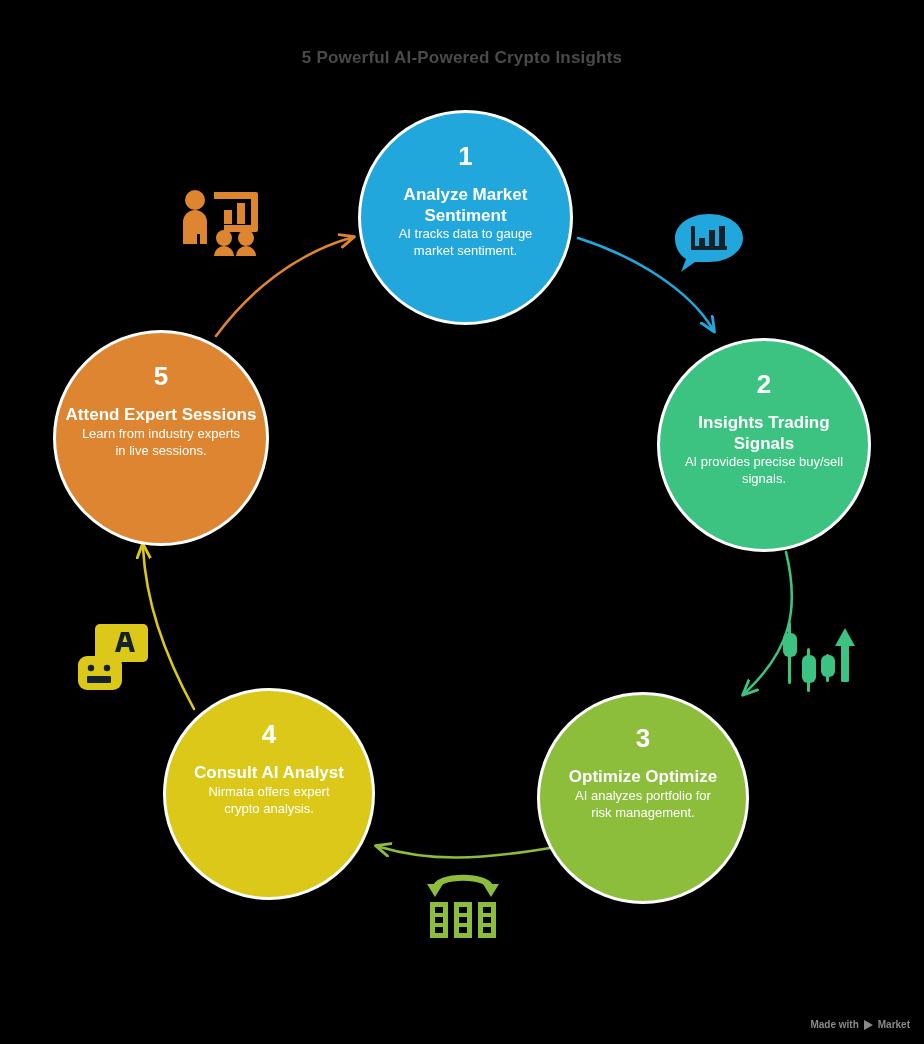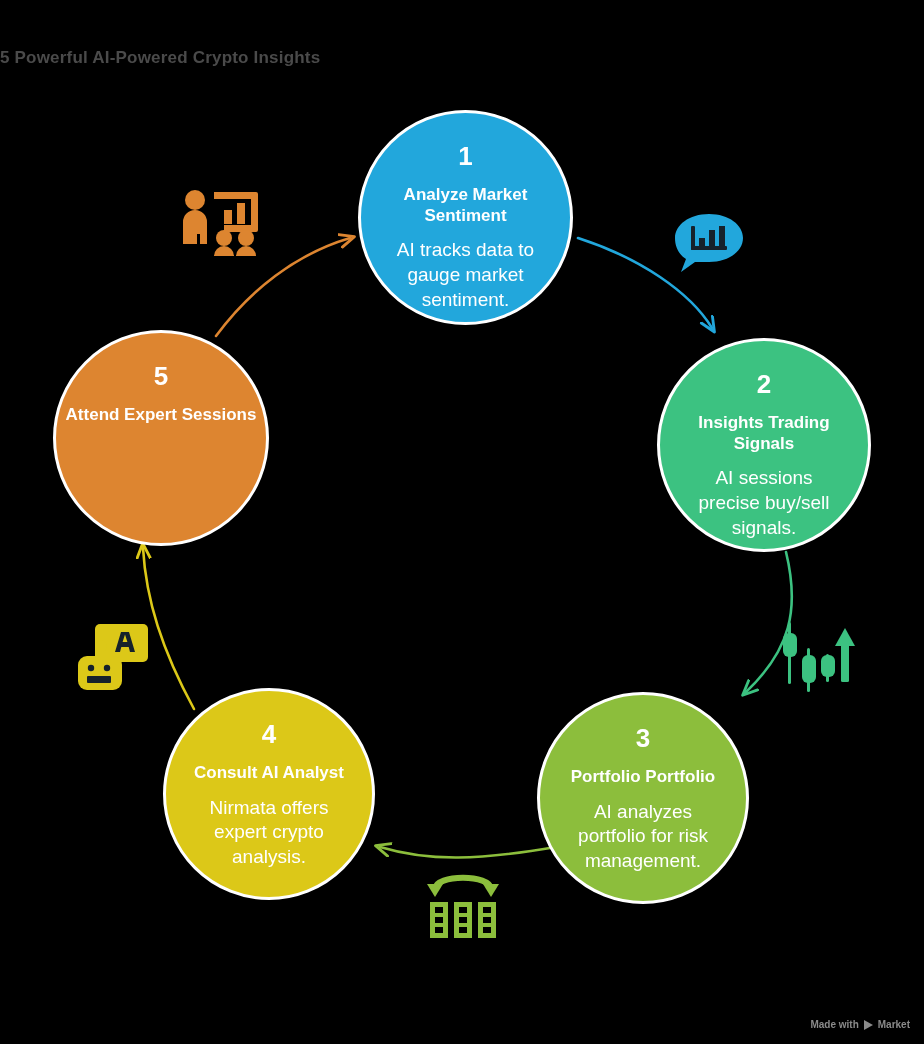--- a/index.html
+++ b/index.html
@@ -19,20 +19,21 @@
     left: 0; top: 0;
     width: 924px;
     height: 1044px;
     background: #000000;
   }
   .title {
     position: absolute;
     left: 0;
     top: 48px;
     width: 924px;
+    text-align: center;
     font-size: 17px;
     font-weight: bold;
     color: #4a4a4a;
     letter-spacing: 0.2px;
   }
   svg.arrows {
     position: absolute;
     left: 0; top: 0;
     width: 924px;
     height: 1044px;
@@ -58,24 +59,23 @@
     margin-top: 30px;
   }
   .node .ttl {
     font-size: 17px;
     font-weight: bold;
     line-height: 1.22;
     margin-top: 16px;
     padding: 0 8px;
   }
   .node .desc {
-    font-size: 19px;
+    font-size: 13px;
     font-weight: normal;
     line-height: 1.3;
-    margin-top: 12px;
     padding: 0 24px;
   }
   .icon {
     position: absolute;
   }
   .watermark {
     position: absolute;
     right: 14px;
     bottom: 14px;
     display: flex;
@@ -132,38 +132,39 @@
 
   <div class="node" style="left:358px; top:110px; width:215px; height:215px; background:#22a7dc;">
     <div class="num">1</div>
     <div class="ttl">Analyze Market Sentiment</div>
     <div class="desc">AI tracks data to gauge market sentiment.</div>
   </div>
 
   <div class="node" style="left:657px; top:338px; width:214px; height:214px; background:#3cc281;">
     <div class="num">2</div>
     <div class="ttl">Insights Trading Signals</div>
-    <div class="desc">AI sessions precise buy/sell signals.</div>
+    <div class="desc">AI provides precise buy/sell signals.</div>
   </div>
 
   <div class="node" style="left:537px; top:692px; width:212px; height:212px; background:#8cbe3c;">
     <div class="num">3</div>
-    <div class="ttl">Portfolio Portfolio</div>
+    <div class="ttl">Optimize Optimize</div>
     <div class="desc">AI analyzes portfolio for risk management.</div>
   </div>
 
   <div class="node" style="left:163px; top:688px; width:212px; height:212px; background:#dcc818;">
     <div class="num">4</div>
     <div class="ttl">Consult AI Analyst</div>
     <div class="desc">Nirmata offers expert crypto analysis.</div>
   </div>
 
   <div class="node" style="left:53px; top:330px; width:216px; height:216px; background:#dd8530;">
     <div class="num">5</div>
     <div class="ttl">Attend Expert Sessions</div>
+    <div class="desc">Learn from industry experts in live sessions.</div>
   </div>
 
   <div class="icon" style="left:180px; top:188px; width:78px; height:68px;">
     <svg width="78" height="68" viewBox="0 0 78 68">
       <g fill="#dd8530">
         <circle cx="15" cy="12" r="10"></circle>
         <path d="M3 34 a12 12 0 0 1 24 0 v22 h-7 v-10 h-3 v10 H3 Z"></path>
         <path d="M34 4 h42 a2 2 0 0 1 2 2 v36 a2 2 0 0 1 -2 2 H44 v-7 h27 V11 H34 Z"></path>
         <rect x="44" y="22" width="8" height="14"></rect>
         <rect x="57" y="15" width="8" height="21"></rect>

